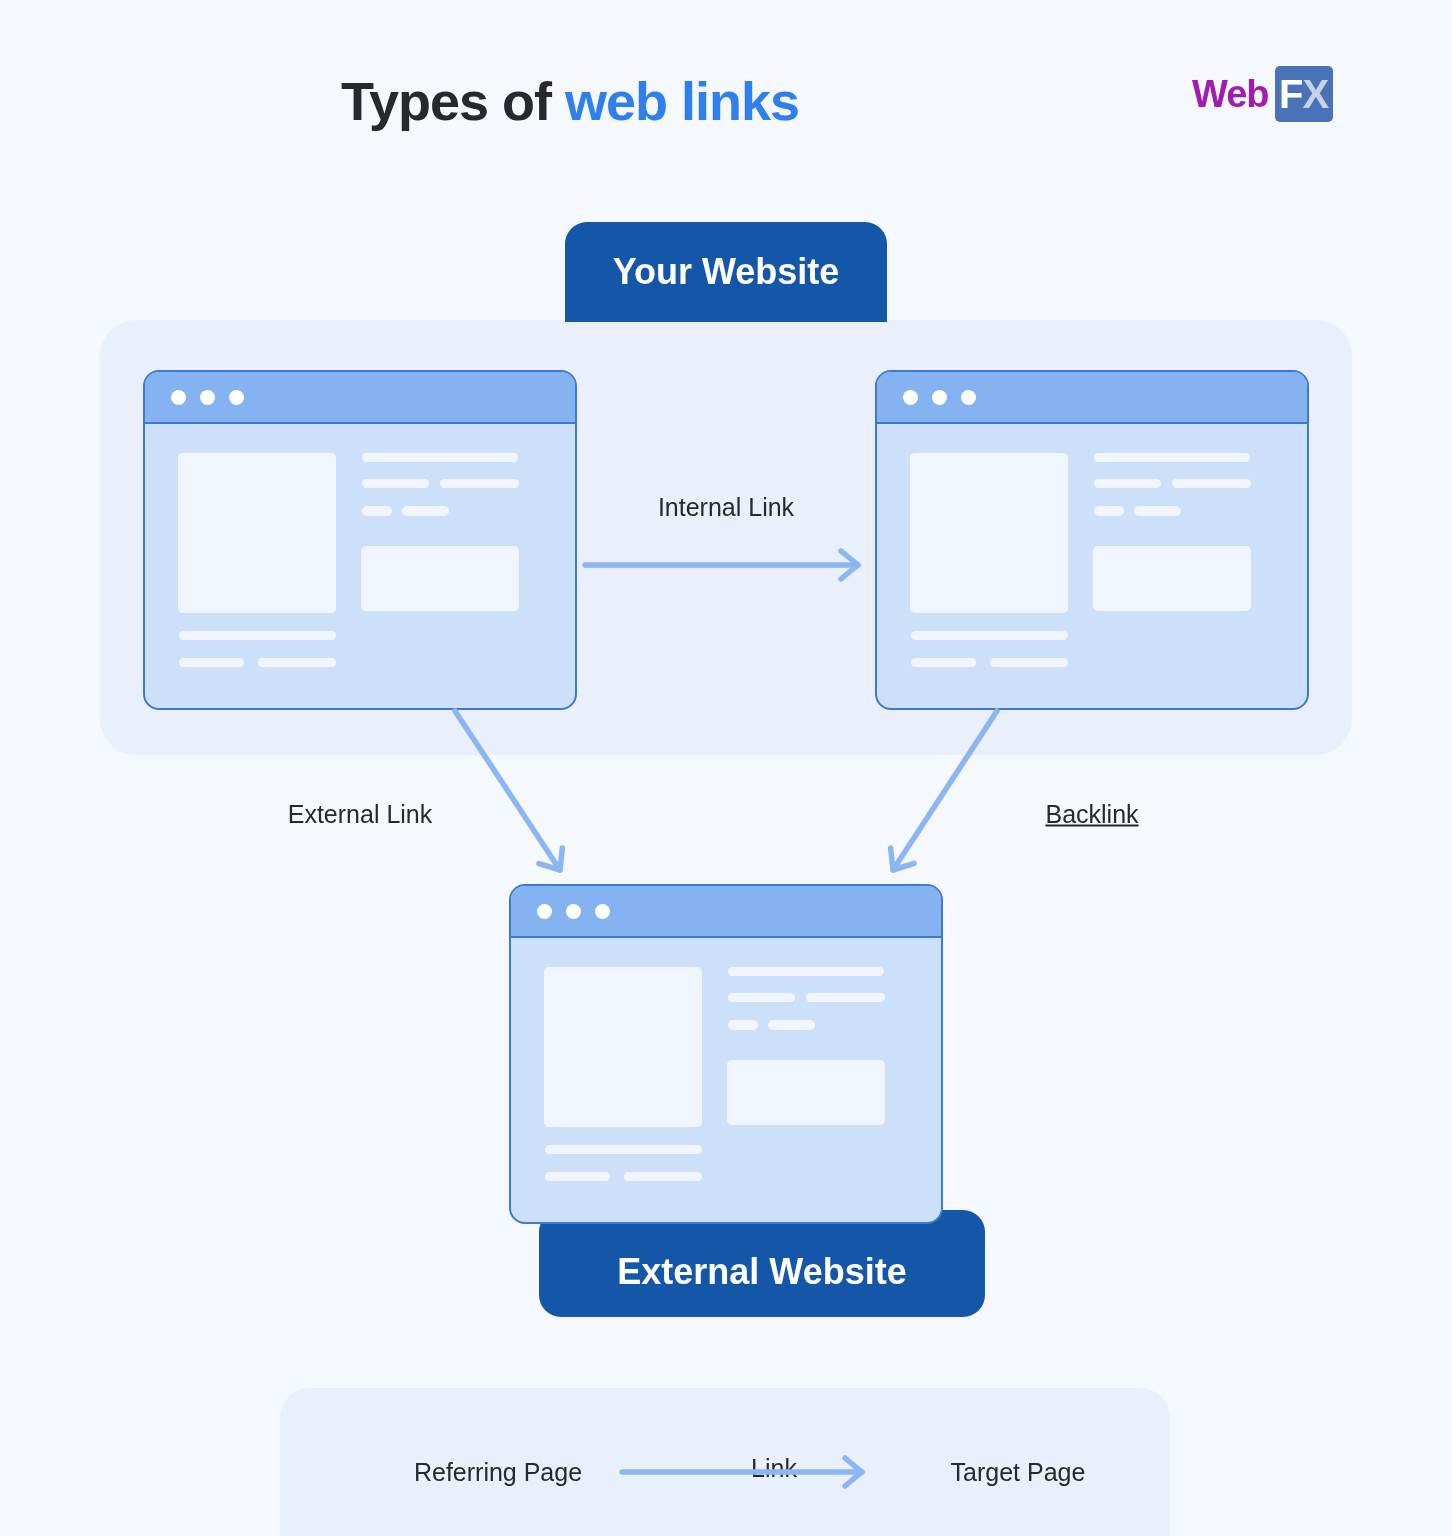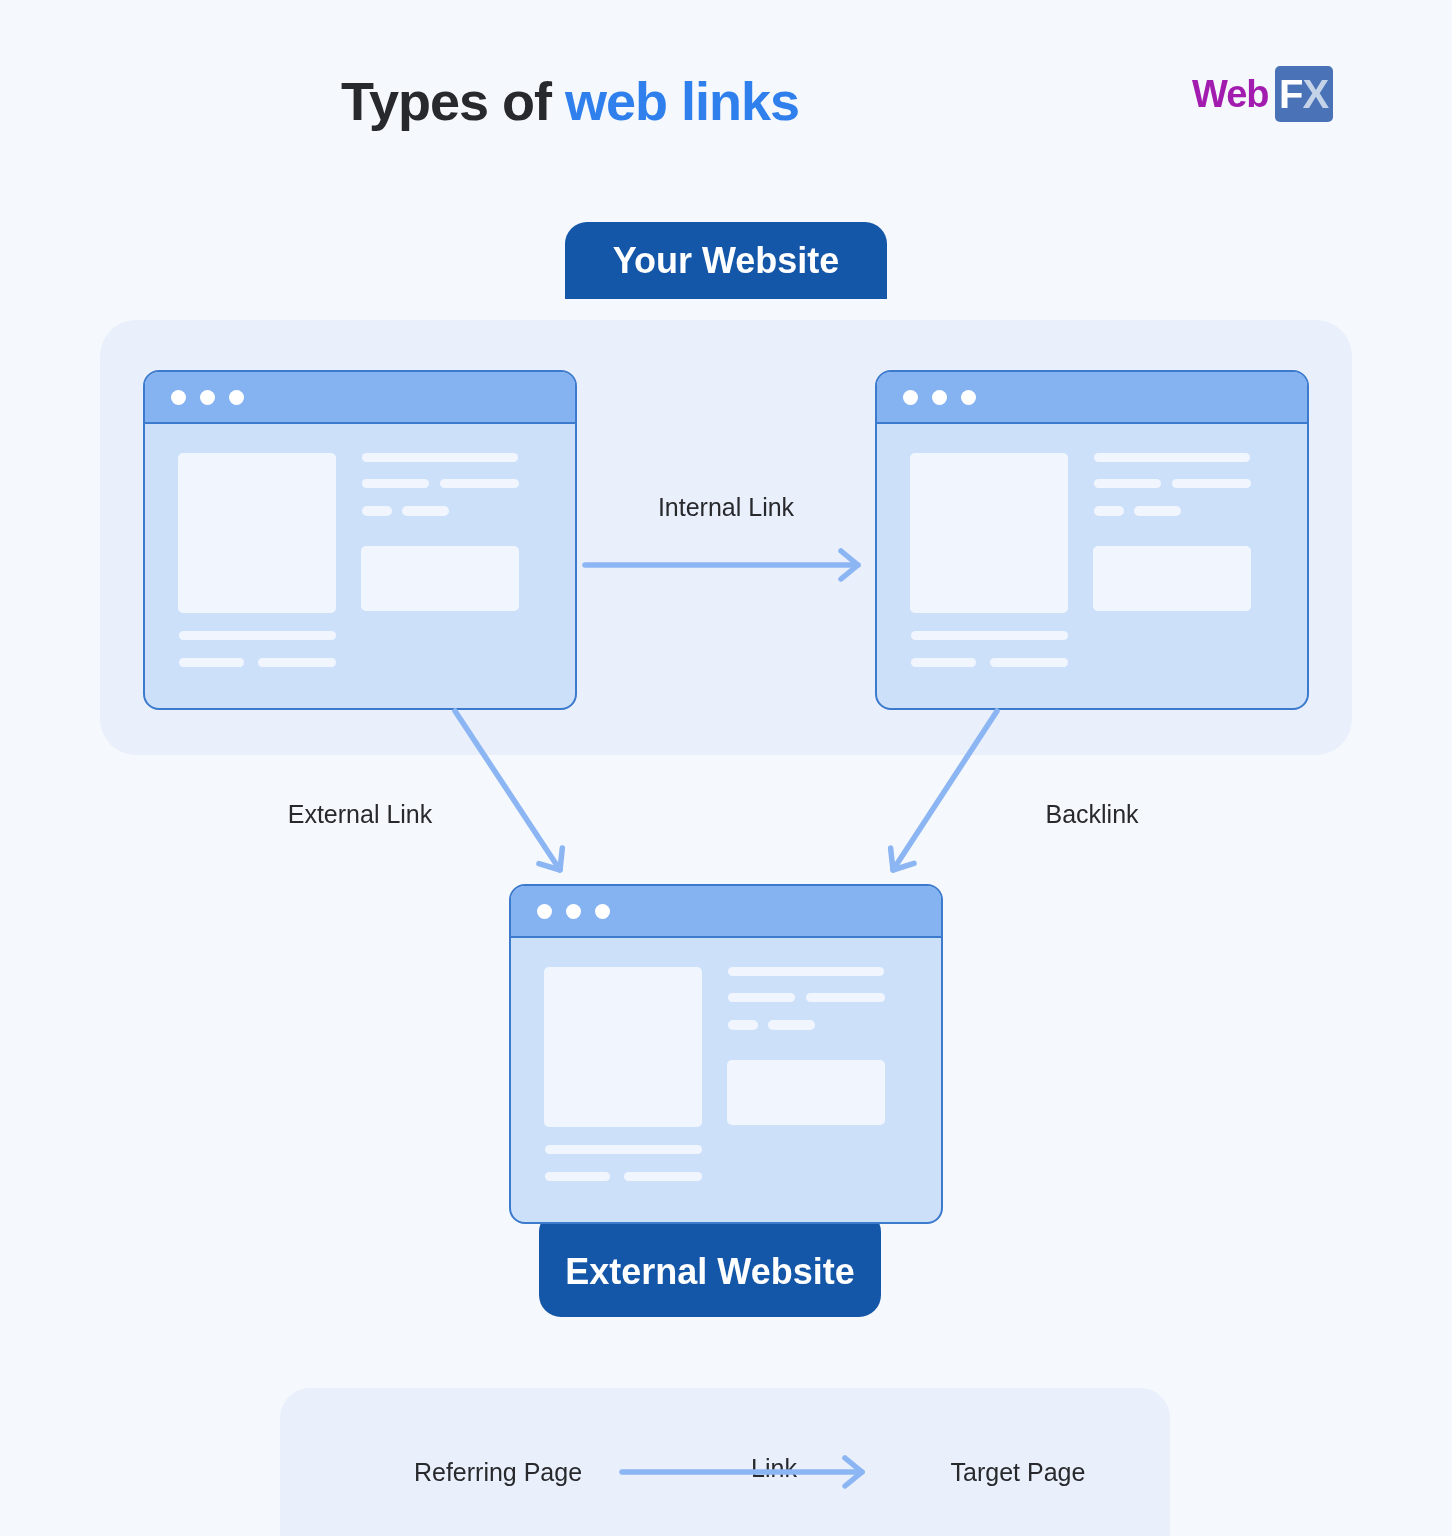--- a/index.html
+++ b/index.html
@@ -24,22 +24,22 @@
 
   
   .panel-main{position:absolute;left:100px;top:320px;width:1252px;height:435px;
               background:var(--panel-bg);border-radius:36px;z-index:1;}
   .panel-legend{position:absolute;left:280px;top:1388px;width:890px;height:200px;
                 background:var(--panel-bg);border-radius:30px;z-index:1;}
 
   
   .badge{position:absolute;background:var(--badge-bg);color:var(--badge-text);
          font-size:36px;font-weight:700;display:flex;align-items:center;justify-content:center;}
-  .badge-top{left:565px;top:222px;width:322px;height:77px;border-radius:22px 22px 0 0;z-index:2;}
-  .badge-bottom{left:539px;top:1210px;width:342px;height:107px;border-radius:22px;z-index:1;
+  .badge-top{left:565px;top:222px;width:322px;height:100px;border-radius:22px 22px 0 0;z-index:2;}
+  .badge-bottom{left:539px;top:1210px;width:446px;height:107px;border-radius:22px;z-index:1;
                 padding-top:16px;box-sizing:border-box;}
 
   
   .bw{position:absolute;width:434px;height:340px;background:var(--window-body);
       border:2px solid var(--window-border);border-radius:16px;box-sizing:border-box;overflow:hidden;z-index:2;}
   #window-left{left:143px;top:370px;}
   #window-right{left:875px;top:370px;}
   #window-external{left:509px;top:884px;}
   .bw-header{height:52px;background:var(--window-header);border-bottom:2px solid var(--window-border);
              display:flex;align-items:center;padding-left:26px;box-sizing:border-box;}
@@ -56,21 +56,21 @@
   .blk-side{left:216px;top:122px;width:158px;height:65px;}
   .ln4 {left:34px;top:207px;width:157px;}
   .ln5a{left:34px;top:234px;width:65px;}
   .ln5b{left:113px;top:234px;width:78px;}
 
   
   .lbl{position:absolute;transform:translate(-50%,-50%);font-size:25px;color:var(--text-dark);
        white-space:nowrap;z-index:3;}
   .lbl-internal{left:726px;top:507px;}
   .lbl-external{left:360px;top:814px;}
-  .lbl-backlink{left:1092px;top:814px;}
+  .lbl-backlink{left:1092px;top:814px;text-decoration:underline;}
   .lbl-link{left:750px;top:1468px;margin-left:24px;}
   .lbl-referring{left:462px;top:1472px;margin-left:36px;}
   .lbl-target{left:1018px;top:1472px;}
 
   
   .arrows{position:absolute;left:0;top:0;z-index:4;pointer-events:none;}
   .arrows line{stroke:var(--arrow,#8CB6F3);stroke-width:5.5;stroke-linecap:round;}
   .arrow-head{stroke:var(--arrow,#8CB6F3);}
 </style>
 </head>

